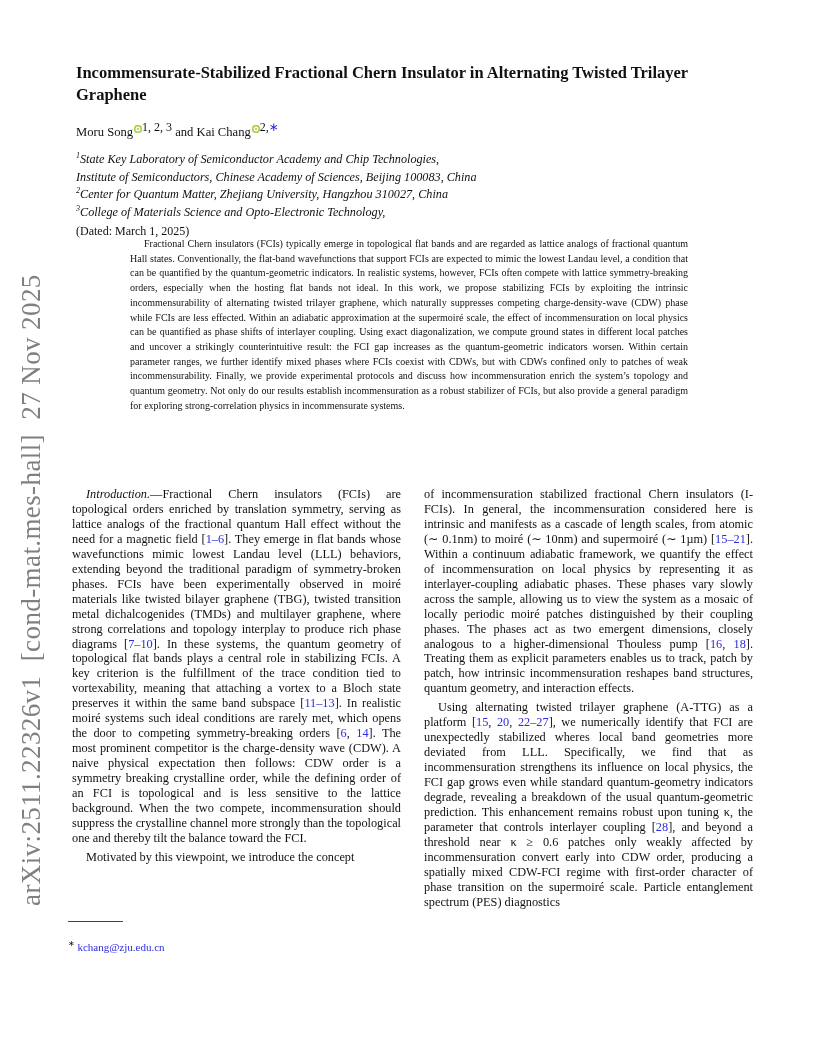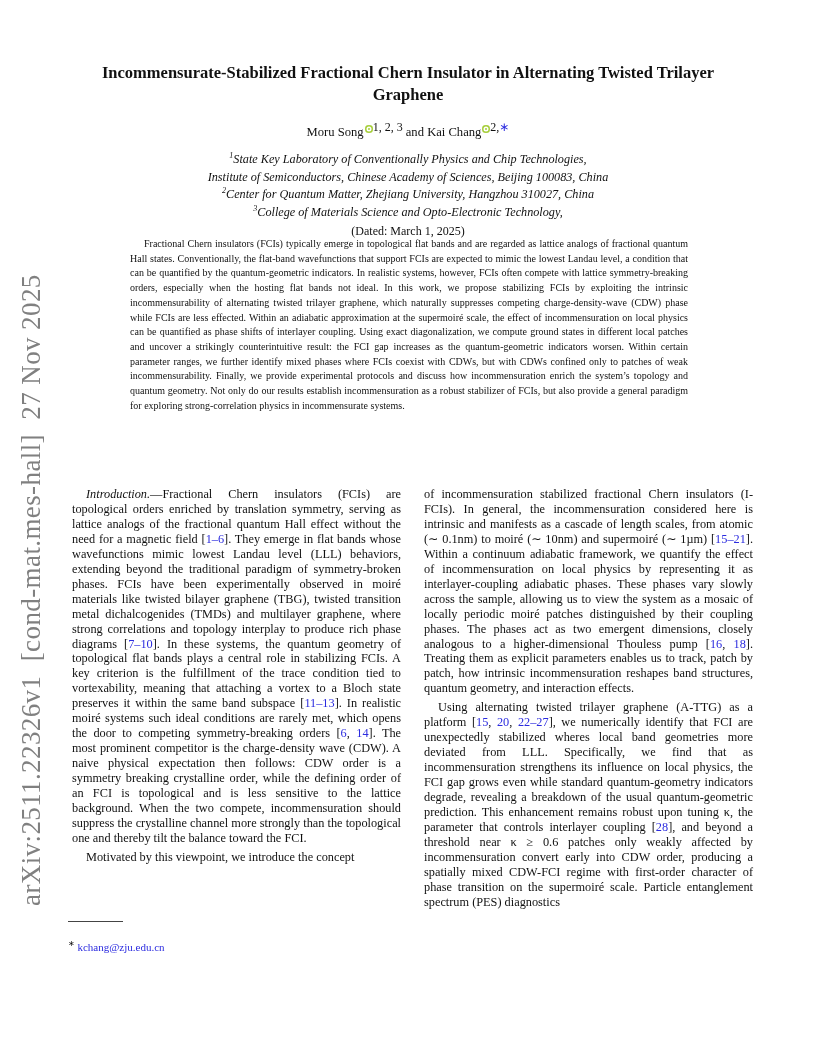--- a/index.html
+++ b/index.html
@@ -8,21 +8,21 @@
     background:#ffffff; overflow:hidden;
     font-family:"Liberation Serif", serif; color:#111;
     --link:#2b2bdf; --watermark:#808080; --orcid:#a6ce39;
   }
   .watermark {
     position:absolute; left:16px; top:906px;
     transform-origin:0 0; transform:rotate(-90deg);
     font-size:27px; letter-spacing:0.4px; color:var(--watermark);
     white-space:pre;
   }
-  header { position:absolute; top:62px; left:68px; width:680px; text-align:center; }
+  header { position:absolute; top:62px; left:76px; width:680px; }
   .title { font-size:16.5px; font-weight:bold; line-height:1.33; margin:0 auto 14px auto; max-width:700px; }
   .authors { font-size:12.6px; margin-bottom:9px; }
   .authors sup { font-size:12px; }
   .orcid {
     display:inline-block; width:8px; height:8px; border-radius:50%;
     background:var(--orcid); margin-left:1px; vertical-align:3px;
     box-shadow:inset 0 0 0 1.5px var(--orcid), inset 0 0 0 3px #fff;
   }
   .affil { font-style:italic; font-size:12.2px; line-height:14.6px; }
   .affil sup { font-size:8px; }
@@ -55,21 +55,21 @@
   <div class="watermark">arXiv:2511.22326v1  [cond-mat.mes-hall]  27 Nov 2025</div>
 
   <header>
     <h1 class="title">Incommensurate-Stabilized Fractional Chern Insulator in Alternating Twisted Trilayer Graphene</h1>
 
     <div class="authors"><span>Moru Song</span><span class="orcid"></span><sup>1, 2, 3</sup>
       <span>and</span>
       <span>Kai Chang</span><span class="orcid"></span><sup><span>2,</span><span class="cite">∗</span></sup>
     </div>
 
-    <div class="affil"><sup>1</sup><span>State Key Laboratory of Conventionally Physics and Chip Technologies,</span></div>
+    <div class="affil"><sup>1</sup><span>State Key Laboratory of Semiconductor Academy and Chip Technologies,</span></div>
     <div class="affil"><sup></sup><span>Institute of Semiconductors, Chinese Academy of Sciences, Beijing 100083, China</span></div>
     <div class="affil"><sup>2</sup><span>Center for Quantum Matter, Zhejiang University, Hangzhou 310027, China</span></div>
     <div class="affil"><sup>3</sup><span>College of Materials Science and Opto-Electronic Technology,</span></div>
 
     <div class="dated">(Dated: March 1, 2025)</div>
   </header>
 
   <div class="abstract richtext">Fractional Chern insulators (FCIs) typically emerge in topological flat bands and are regarded as lattice analogs of fractional quantum Hall states. Conventionally, the flat-band wavefunctions that support FCIs are expected to mimic the lowest Landau level, a condition that can be quantified by the quantum-geometric indicators. In realistic systems, however, FCIs often compete with lattice symmetry-breaking orders, especially when the hosting flat bands not ideal. In this work, we propose stabilizing FCIs by exploiting the intrinsic incommensurability of alternating twisted trilayer graphene, which naturally suppresses competing charge-density-wave (CDW) phase while FCIs are less effected. Within an adiabatic approximation at the supermoiré scale, the effect of incommensuration on local physics can be quantified as phase shifts of interlayer coupling. Using exact diagonalization, we compute ground states in different local patches and uncover a strikingly counterintuitive result: the FCI gap increases as the quantum-geometric indicators worsen. Within certain parameter ranges, we further identify mixed phases where FCIs coexist with CDWs, but with CDWs confined only to patches of weak incommensurability. Finally, we provide experimental protocols and discuss how incommensuration enrich the system’s topology and quantum geometry. Not only do our results establish incommensuration as a robust stabilizer of FCIs, but also provide a general paradigm for exploring strong-correlation physics in incommensurate systems.</div>
 
   <div class="col col-left">

